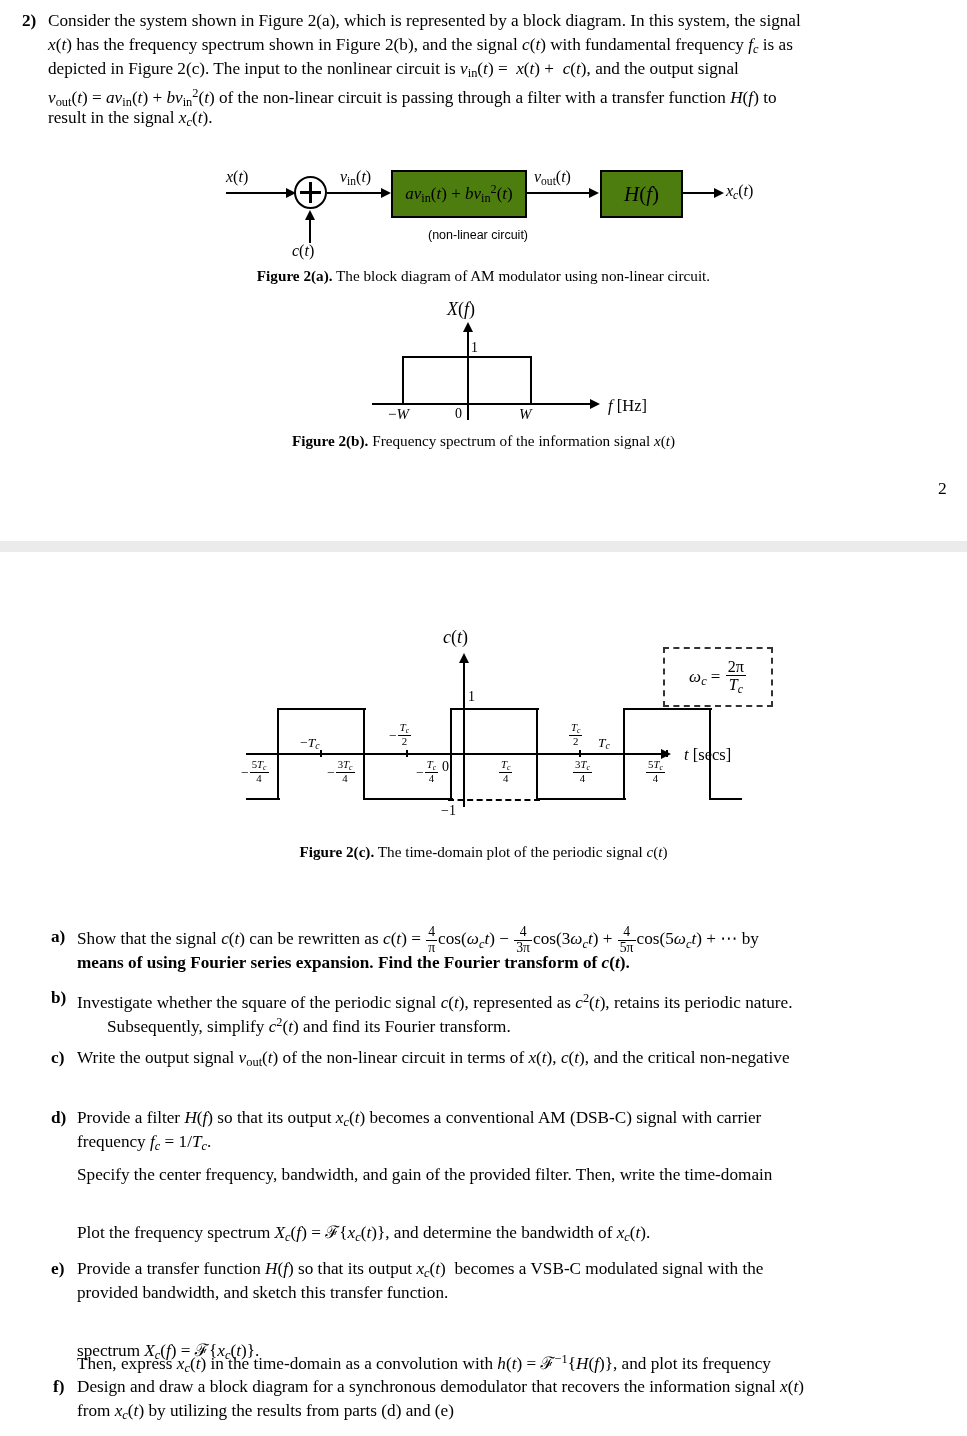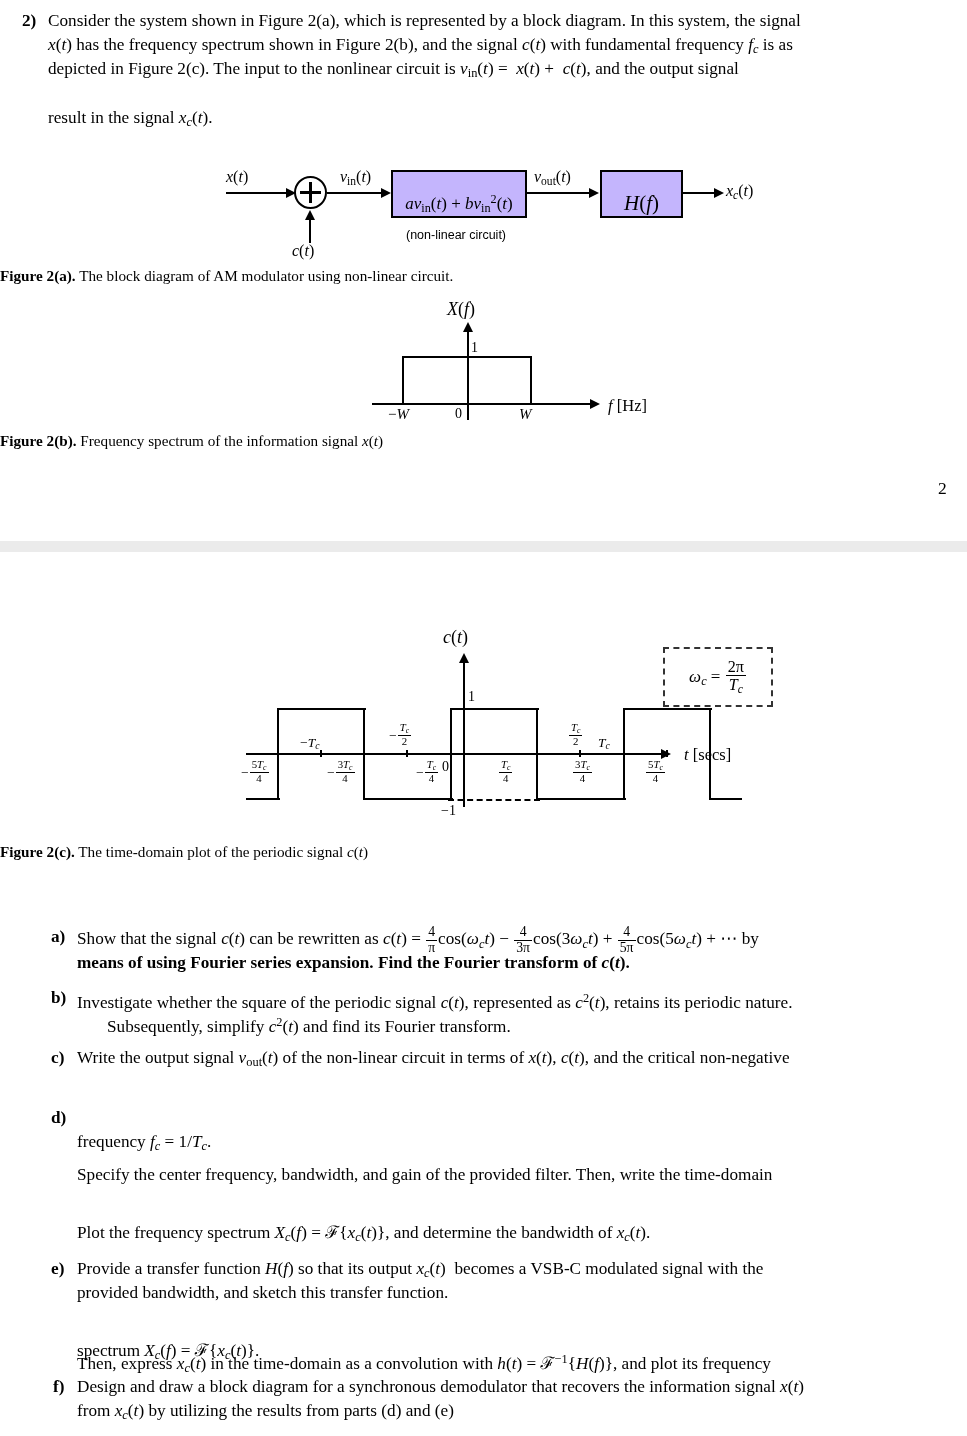--- a/index.html
+++ b/index.html
@@ -61,50 +61,51 @@
   }
   .pagenum {
     position: absolute;
     font-size: 17.5px;
   }
 
   
   .caption {
     position: absolute;
     font-size: 15.2px;
-    text-align: left;
+    text-align: center;
     white-space: nowrap;
   }
   .caption b { font-weight: bold; }
 
   
   .fig { position: absolute; }
   .ln { position: absolute; background: #000; }
   .hline { height: 2.4px; }
   .vline { width: 2.4px; }
   .box {
     position: absolute;
     border: 2.4px solid #000;
-    background: #c4b5fd;
+    background: #4d7c0f;
     box-sizing: border-box;
     display: flex;
-    align-items: flex-end;
+    align-items: center;
     justify-content: center;
     font-size: 17px;
   }
   .lbl {
     position: absolute;
     font-size: 16px;
     white-space: nowrap;
   }
   .lbl-sm {
     position: absolute;
     font-size: 12.5px;
     font-family: "Liberation Sans", "DejaVu Sans", sans-serif;
     white-space: nowrap;
+    margin-left: 22px;
   }
   .circ {
     position: absolute;
     border: 2.6px solid #000;
     border-radius: 50%;
     box-sizing: border-box;
     background: #fff;
   }
   .plus-h, .plus-v { position: absolute; background: #000; }
 
@@ -157,20 +158,23 @@
 
   <div class="qtext" style="left:48px; top:9px; width:910px;">
     Consider the system shown in Figure 2(a), which is represented by a block diagram. In this system, the signal
   </div>
   <div class="qtext" style="left:48px; top:33px; width:910px;">
     <i class="v">x</i>(<i class="v">t</i>) has the frequency spectrum shown in Figure 2(b), and the signal <i class="v">c</i>(<i class="v">t</i>) with fundamental frequency <i class="v">f</i><span class="sub"><i class="v">c</i></span> is as
   </div>
   <div class="qtext" style="left:48px; top:57px; width:910px;">
     depicted in Figure 2(c). The input to the nonlinear circuit is <i class="v">v</i><span class="sub">in</span>(<i class="v">t</i>) = &nbsp;<i class="v">x</i>(<i class="v">t</i>) + &nbsp;<i class="v">c</i>(<i class="v">t</i>), and the output signal
   </div>
+  <div class="qtext" style="left:48px; top:81px; width:910px;">
+    <i class="v">v</i><span class="sub">out</span>(<i class="v">t</i>) = <i class="v">av</i><span class="sub">in</span>(<i class="v">t</i>) + <i class="v">bv</i><span class="sub">in</span><span class="sup">2</span>(<i class="v">t</i>) of the non-linear circuit is passing through a filter with a transfer function <i class="v">H</i>(<i class="v">f</i>) to
+  </div>
   <div class="qtext" style="left:48px; top:106px; width:910px;">
     result in the signal <i class="v">x</i><span class="sub"><i class="v">c</i></span>(<i class="v">t</i>).
   </div>
 
   <div class="fig" style="left:0; top:0; width:967px; height:260px;">
 
     <div class="lbl" style="left:226px; top:168px;">
       <i class="v">x</i>(<i class="v">t</i>)
     </div>
 
@@ -366,20 +370,23 @@
   <div class="qtext" style="left:77px; top:1010px; width:880px;margin-left:30px;">
     Subsequently, simplify <i class="v">c</i><span class="sup">2</span>(<i class="v">t</i>) and find its Fourier transform.
   </div>
 
   <div class="marker" style="left:51px; top:1046px;">c)</div>
   <div class="qtext" style="left:77px; top:1046px; width:890px;">
     Write the output signal <i class="v">v</i><span class="sub">out</span>(<i class="v">t</i>) of the non-linear circuit in terms of <i class="v">x</i>(<i class="v">t</i>), <i class="v">c</i>(<i class="v">t</i>), and the critical non-negative
   </div>
 
   <div class="marker" style="left:51px; top:1106px;">d)</div>
+  <div class="qtext" style="left:77px; top:1106px; width:890px;">
+    Provide a filter <i class="v">H</i>(<i class="v">f</i>) so that its output <i class="v">x</i><span class="sub"><i class="v">c</i></span>(<i class="v">t</i>) becomes a conventional AM (DSB-C) signal with carrier
+  </div>
   <div class="qtext" style="left:77px; top:1130px; width:890px;">
     frequency <i class="v">f</i><span class="sub"><i class="v">c</i></span> = 1/<i class="v">T</i><span class="sub"><i class="v">c</i></span>.
   </div>
   <div class="qtext" style="left:77px; top:1163px; width:890px;">
     Specify the center frequency, bandwidth, and gain of the provided filter. Then, write the time-domain
   </div>
   <div class="qtext" style="left:77px; top:1221px; width:890px;">
     Plot the frequency spectrum <i class="v">X</i><span class="sub"><i class="v">c</i></span>(<i class="v">f</i>) = ℱ{<i class="v">x</i><span class="sub"><i class="v">c</i></span>(<i class="v">t</i>)}, and determine the bandwidth of <i class="v">x</i><span class="sub"><i class="v">c</i></span>(<i class="v">t</i>).
   </div>
 

